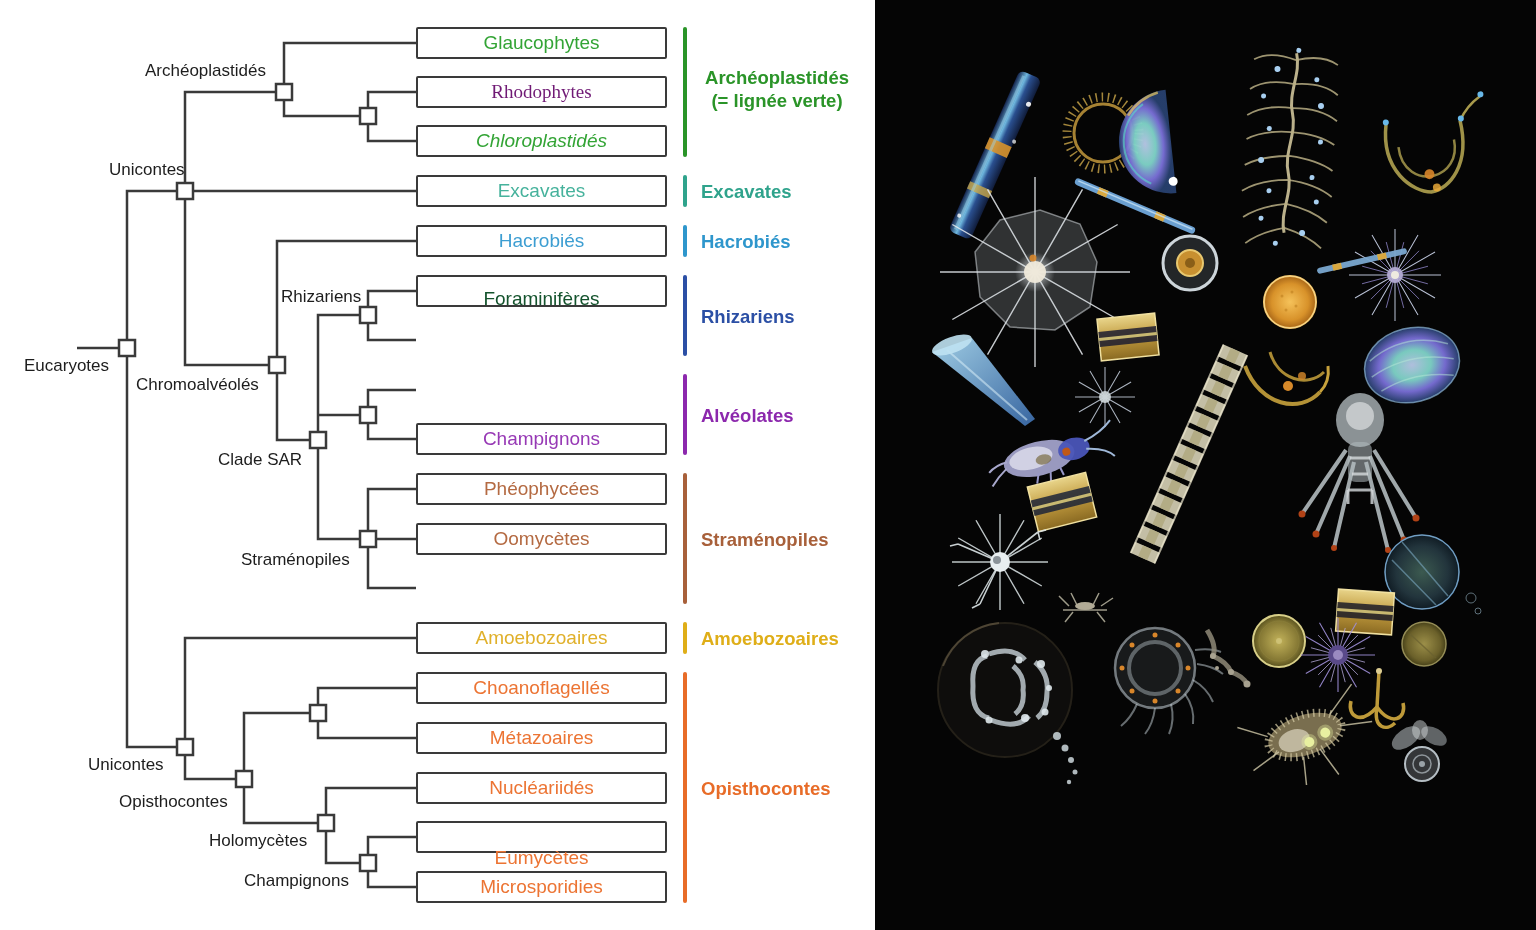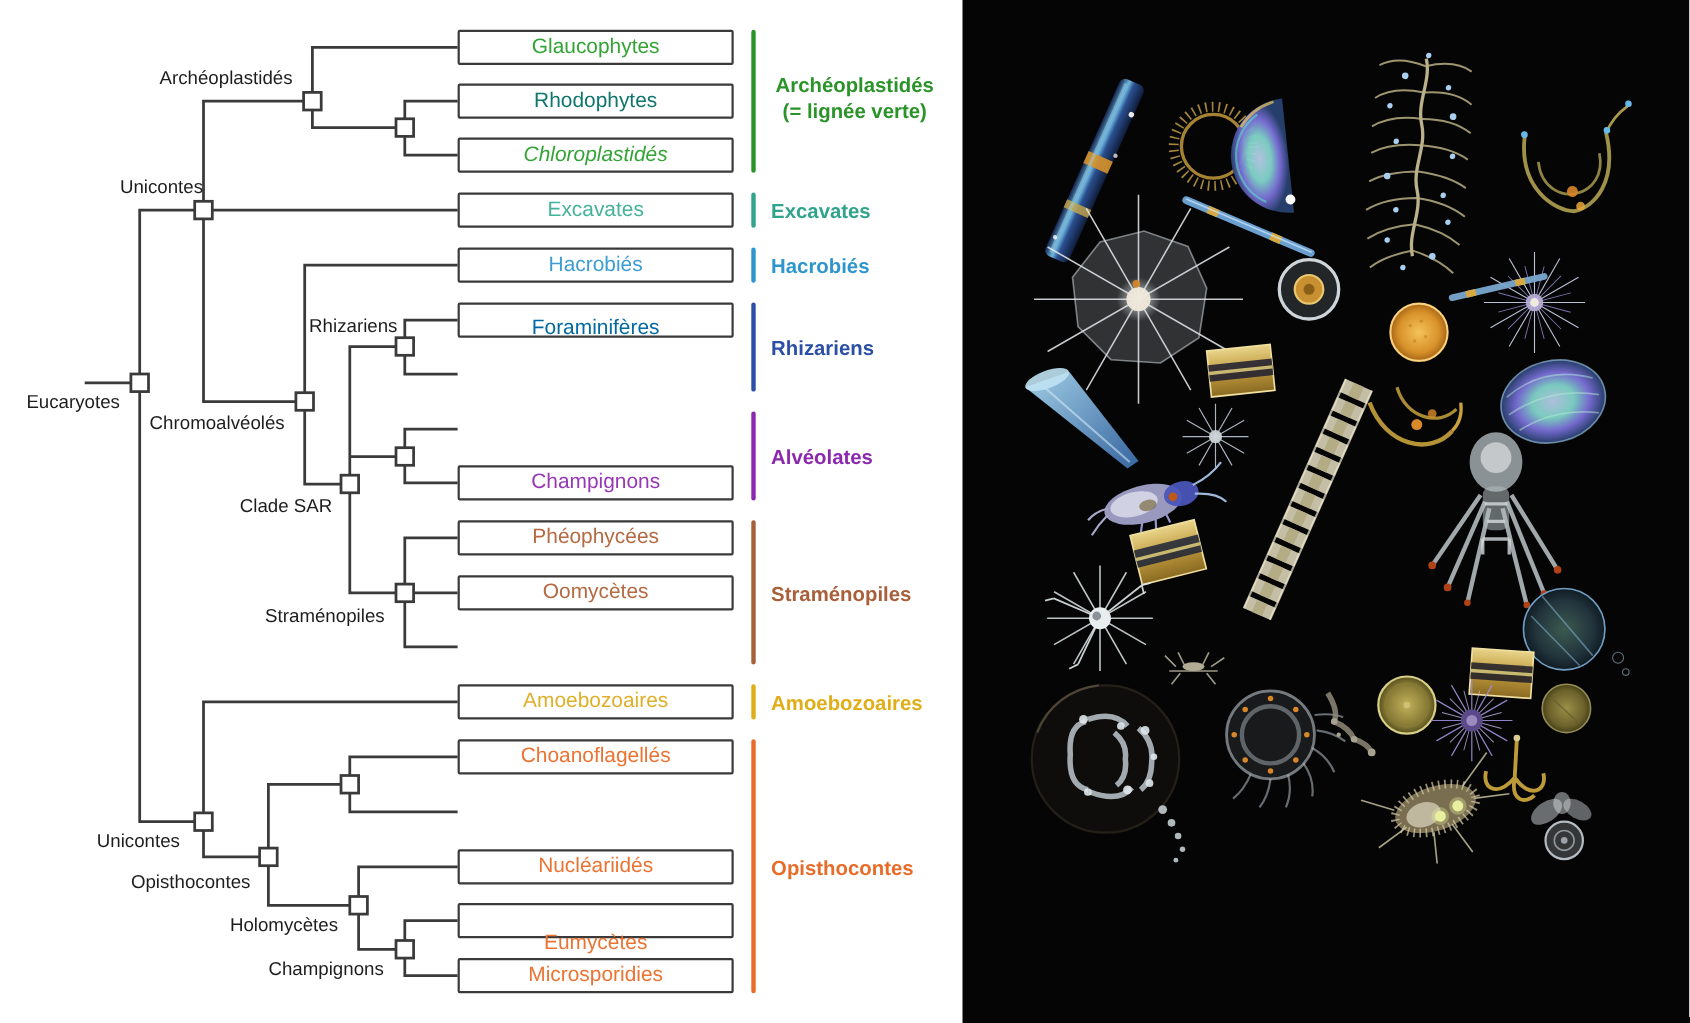--- a/index.html
+++ b/index.html
@@ -69,48 +69,51 @@
     <div class="node-label" style="left:241px;top:550px">Straménopiles</div>
     <div class="node-label" style="left:88px;top:755px">Unicontes</div>
     <div class="node-label" style="left:119px;top:792px">Opisthocontes</div>
     <div class="node-label" style="left:209px;top:831px">Holomycètes</div>
     <div class="node-label" style="left:244px;top:871px">Champignons</div>
 
     <div class="taxon-box" style="top:27px">
         <span style="color: rgb(51, 164, 53);">Glaucophytes</span>
       </div>
     <div class="taxon-box" style="top:76px">
-        <span style="color: #0f766e;">Rhodophytes</span>
+        <span style="color: #701a75; font-family: Liberation Serif, serif;">Rhodophytes</span>
       </div>
     <div class="taxon-box" style="top:125px">
         <span style="color: rgb(51, 164, 53); font-style: italic;">Chloroplastidés</span>
       </div>
     <div class="taxon-box" style="top:175px">
         <span style="color: rgb(70, 178, 156);">Excavates</span>
       </div>
     <div class="taxon-box" style="top:225px">
         <span style="color: rgb(61, 158, 210);">Hacrobiés</span>
       </div>
     <div class="taxon-box" style="top:275px">
-        <span style="color: #0369a1; margin-top: 15px;">Foraminifères</span>
+        <span style="color: #14532d; margin-top: 15px;">Foraminifères</span>
       </div>
     <div class="taxon-box" style="top:423px">
         <span style="color: rgb(151, 57, 181);">Champignons</span>
       </div>
     <div class="taxon-box" style="top:473px">
         <span style="color: rgb(180, 106, 66);">Phéophycées</span>
       </div>
     <div class="taxon-box" style="top:523px">
         <span style="color: rgb(180, 106, 66);">Oomycètes</span>
       </div>
     <div class="taxon-box" style="top:622px">
         <span style="color: rgb(224, 176, 42);">Amoebozoaires</span>
       </div>
     <div class="taxon-box" style="top:672px">
         <span style="color: rgb(236, 116, 51);">Choanoflagellés</span>
+      </div>
+    <div class="taxon-box" style="top:722px">
+        <span style="color: rgb(236, 116, 51);">Métazoaires</span>
       </div>
     <div class="taxon-box" style="top:772px">
         <span style="color: rgb(236, 116, 51);">Nucléariidés</span>
       </div>
     <div class="taxon-box" style="top:821px">
         <span style="color: rgb(236, 116, 51); margin-top: 42px;">Eumycètes</span>
       </div>
     <div class="taxon-box" style="top:871px">
         <span style="color: rgb(236, 116, 51);">Microsporidies</span>
       </div>

